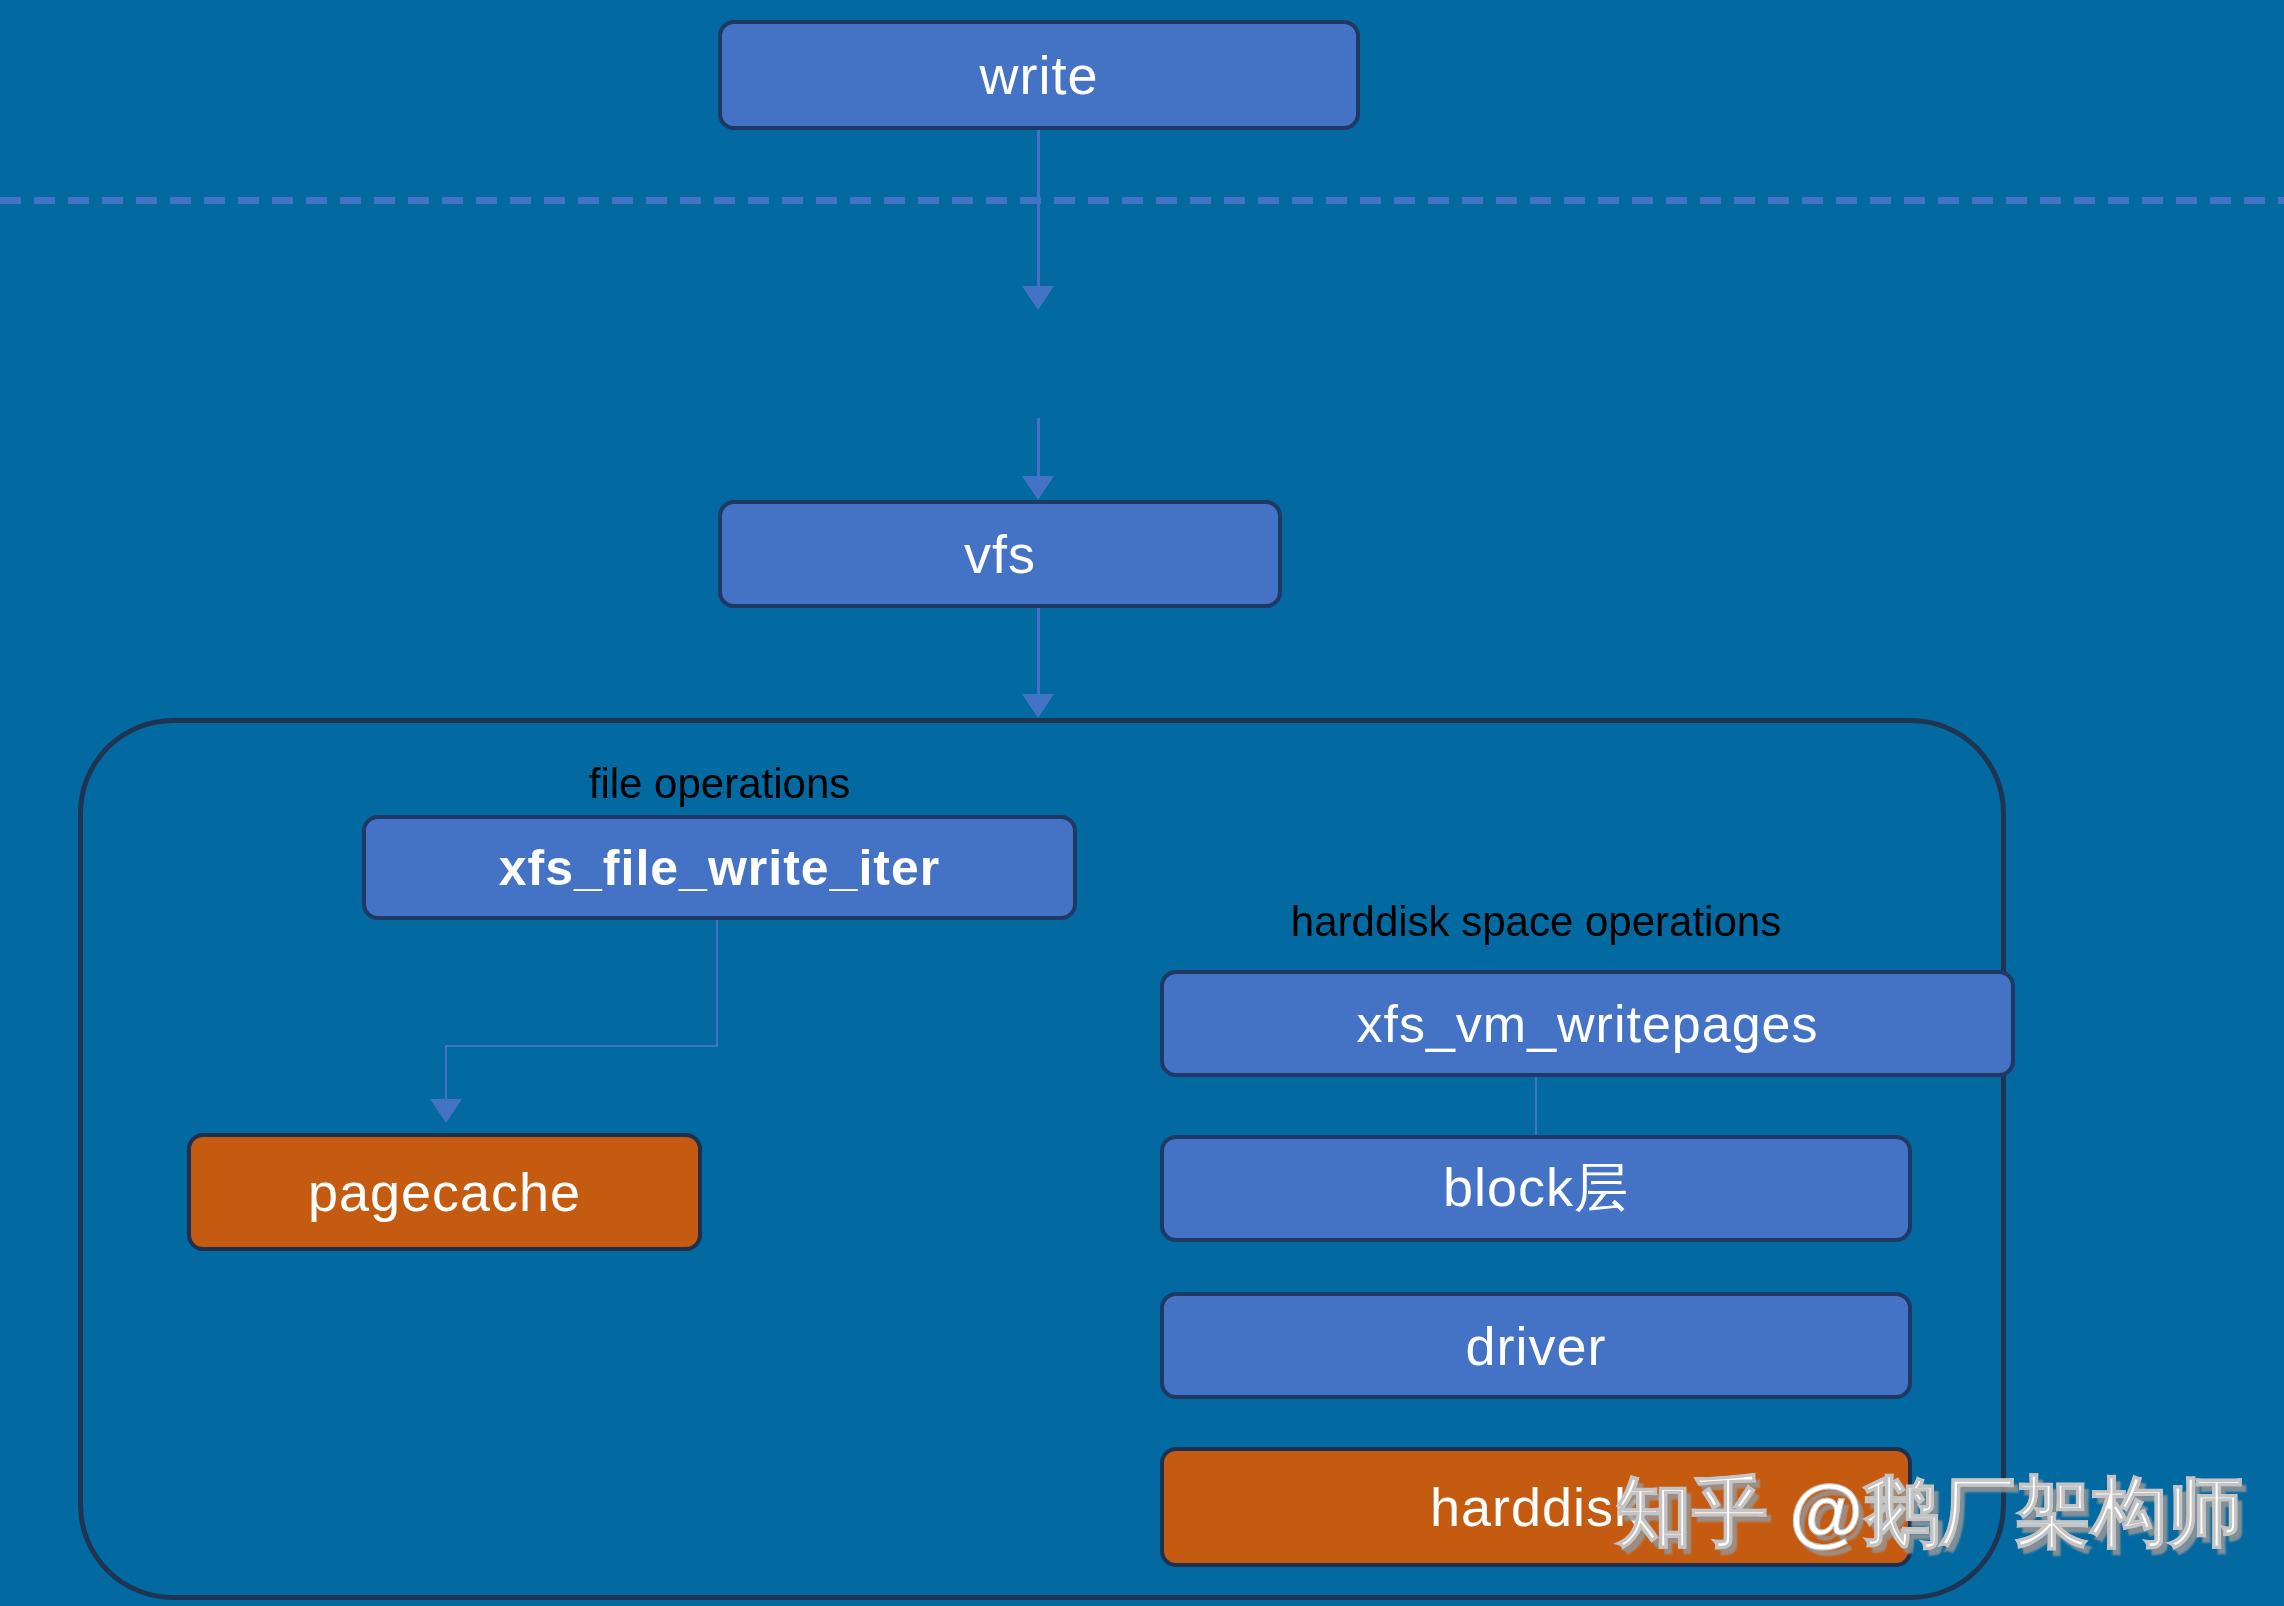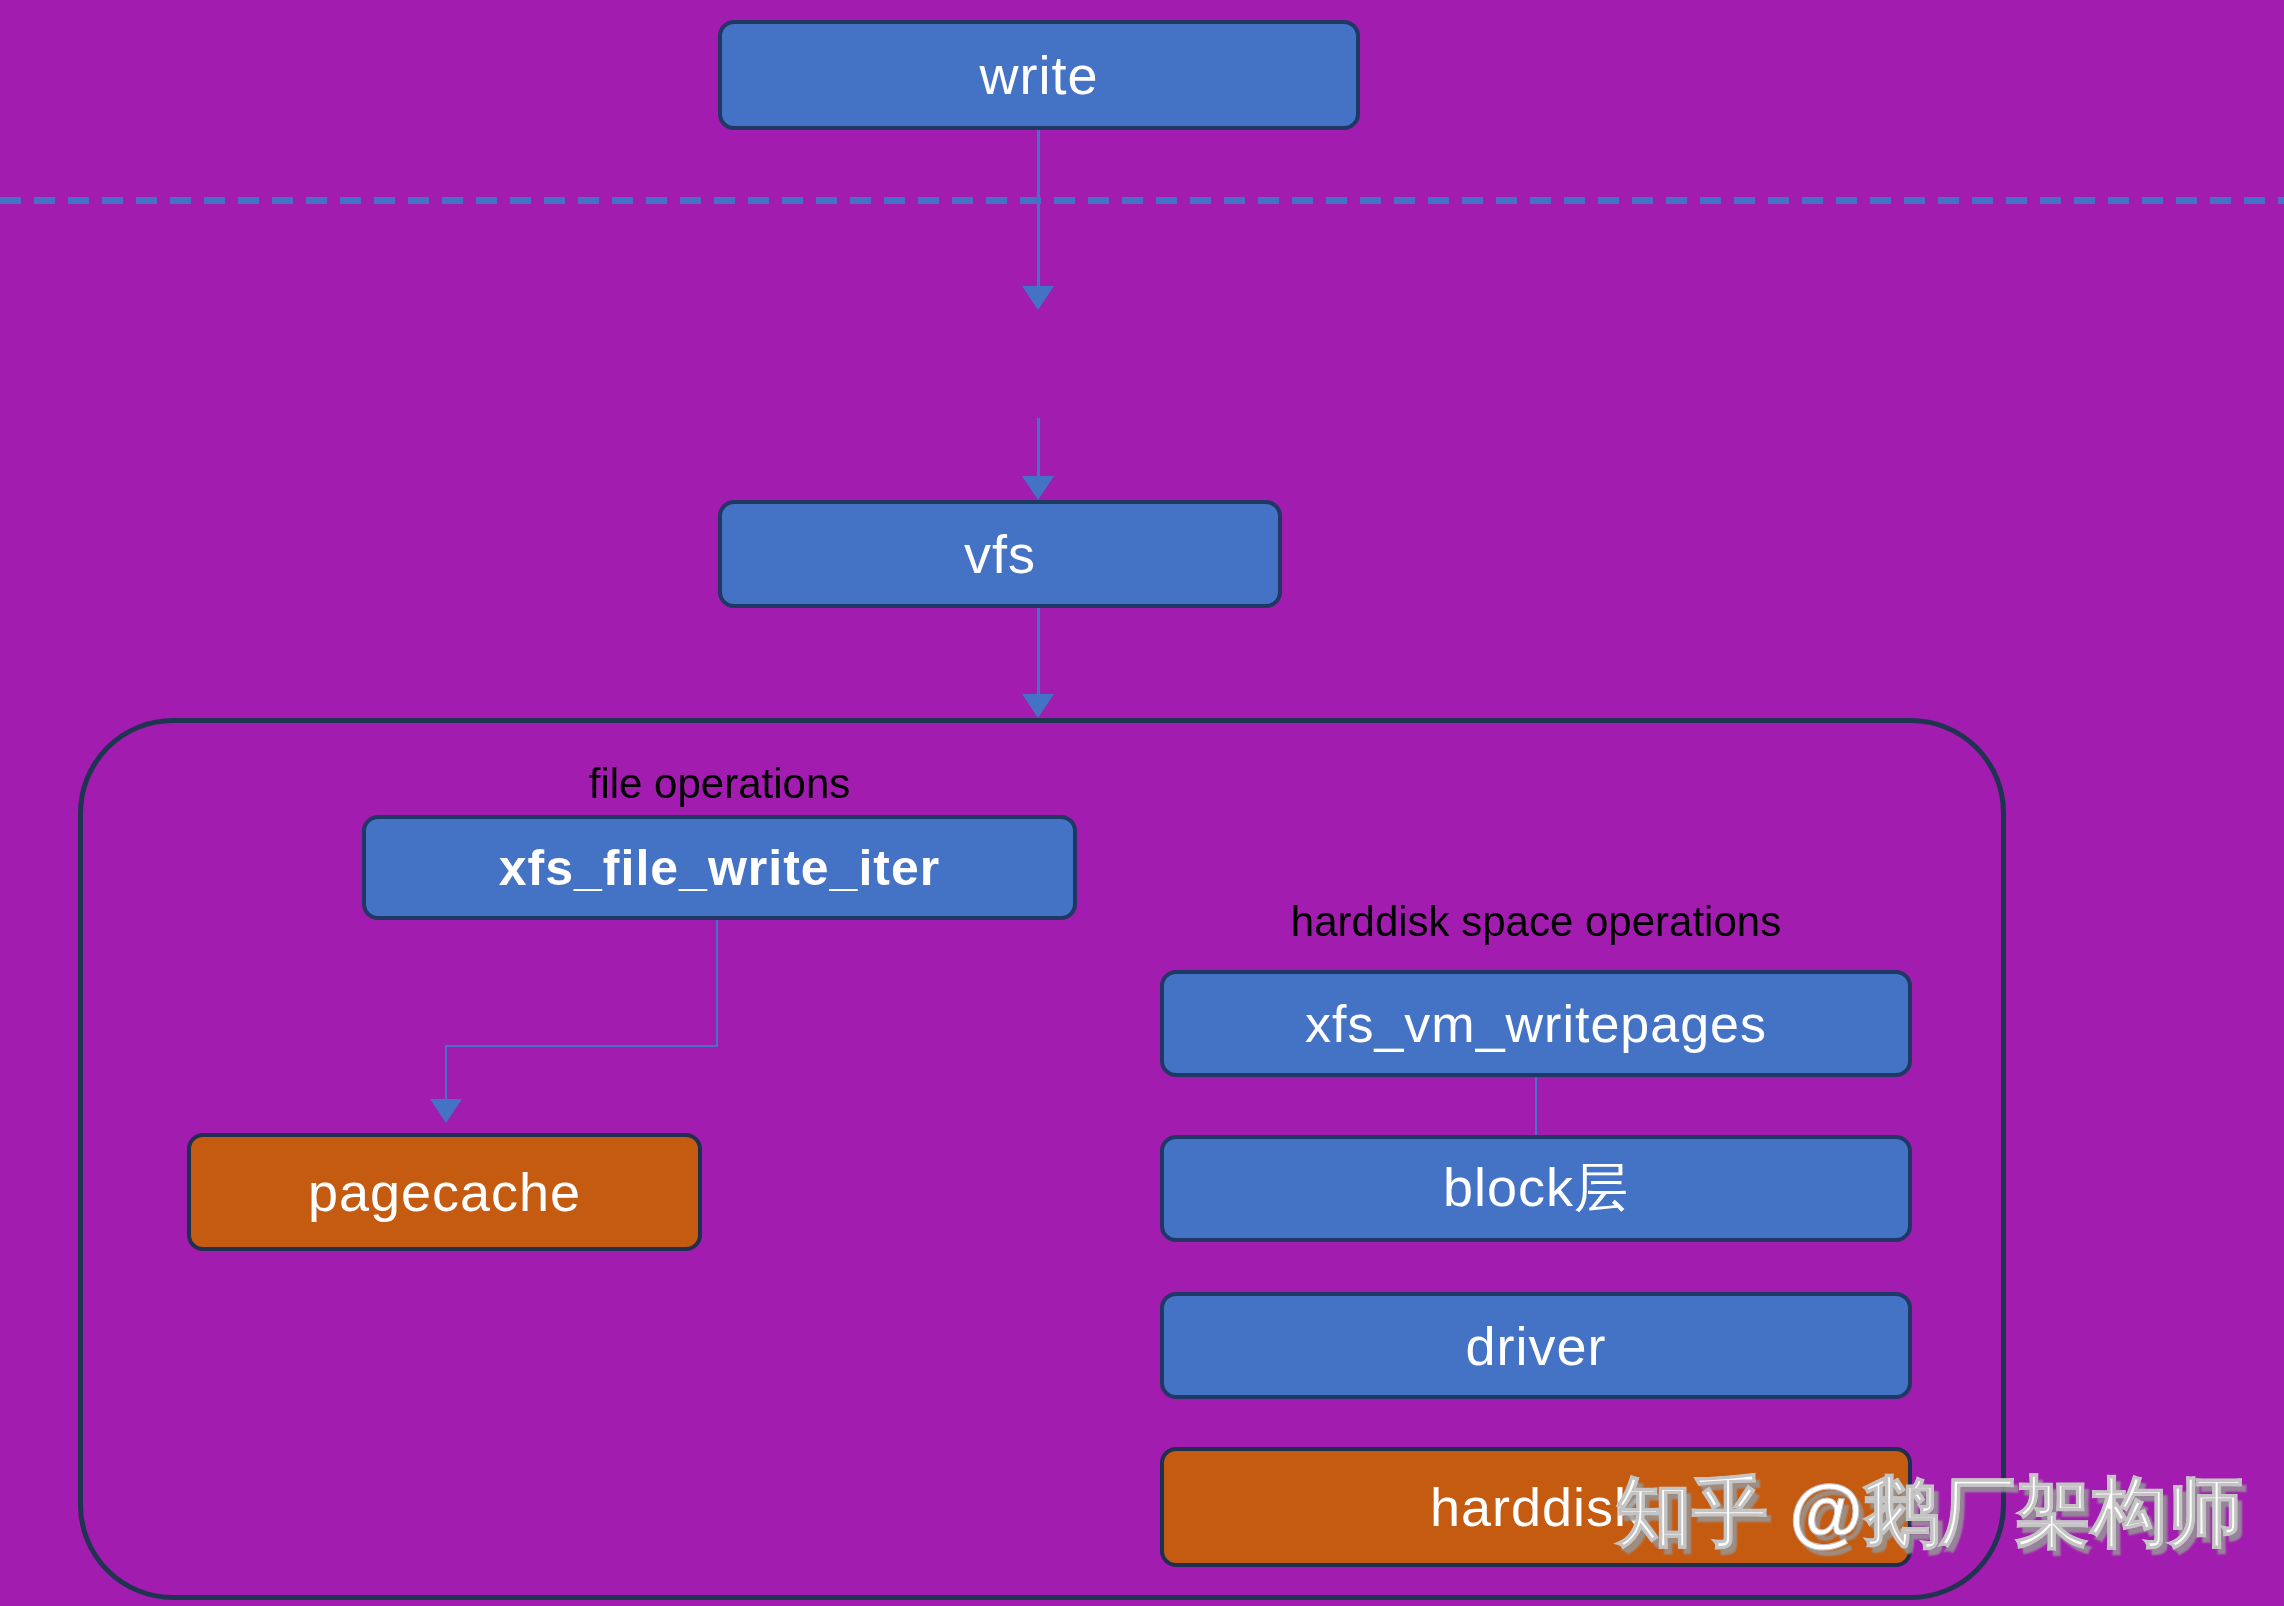--- a/index.html
+++ b/index.html
@@ -1,18 +1,18 @@
 <!DOCTYPE html>
 <html><head>
 <meta charset="utf-8">
 <style>
   html,body { margin:0; padding:0; background:#ffffff; }
   .canvas {
     position:relative; width:2284px; height:1606px; overflow:hidden;
-    background:#a21caf;
+    background:#0369a1;
     font-family:"Liberation Sans", sans-serif;
   }
   .node {
     position:absolute; display:flex; align-items:center; justify-content:center;
     color:#ffffff; border:4px solid #1F3864; border-radius:16px;
     font-size:54px; font-weight:400; letter-spacing:1px;
     box-sizing:border-box; white-space:nowrap;
   }
   .node.blue   { background:#4472C4; }
   .node.orange { background:#C55A11; border-color:#1F2F4F; }
@@ -81,21 +81,21 @@
   <div class="hline" style="left:445px; top:1045px; width:273px; height:2px;"></div>
   <div class="vline" style="left:445px; top:1045px; height:56px; width:2px;"></div>
   <div class="arrowhead" style="left:430px; top:1099px;"></div>
 
   <div class="node orange" style="left:187px; top:1125px; width:515px; height:118px;margin-top:8px;">
     <span>pagecache</span>
   </div>
 
   <div class="sec-label" style="left:1160px; top:898px; width:752px;">harddisk space operations</div>
 
-  <div class="node blue" style="left:1160px; top:970px; width:752px; height:107px; font-size:52px;">
+  <div class="node blue" style="left:1160px; top:970px; width:855px; height:107px; font-size:52px;">
     <span>xfs_vm_writepages</span>
   </div>
 
   <div class="vline" style="left:1535px; top:1077px; height:58px; width:2px;"></div>
 
   <div class="node blue" style="left:1160px; top:1135px; width:752px; height:107px;">
     <span>block层</span>
   </div>
 
   <div class="node blue" style="left:1160px; top:1292px; width:752px; height:107px;">

